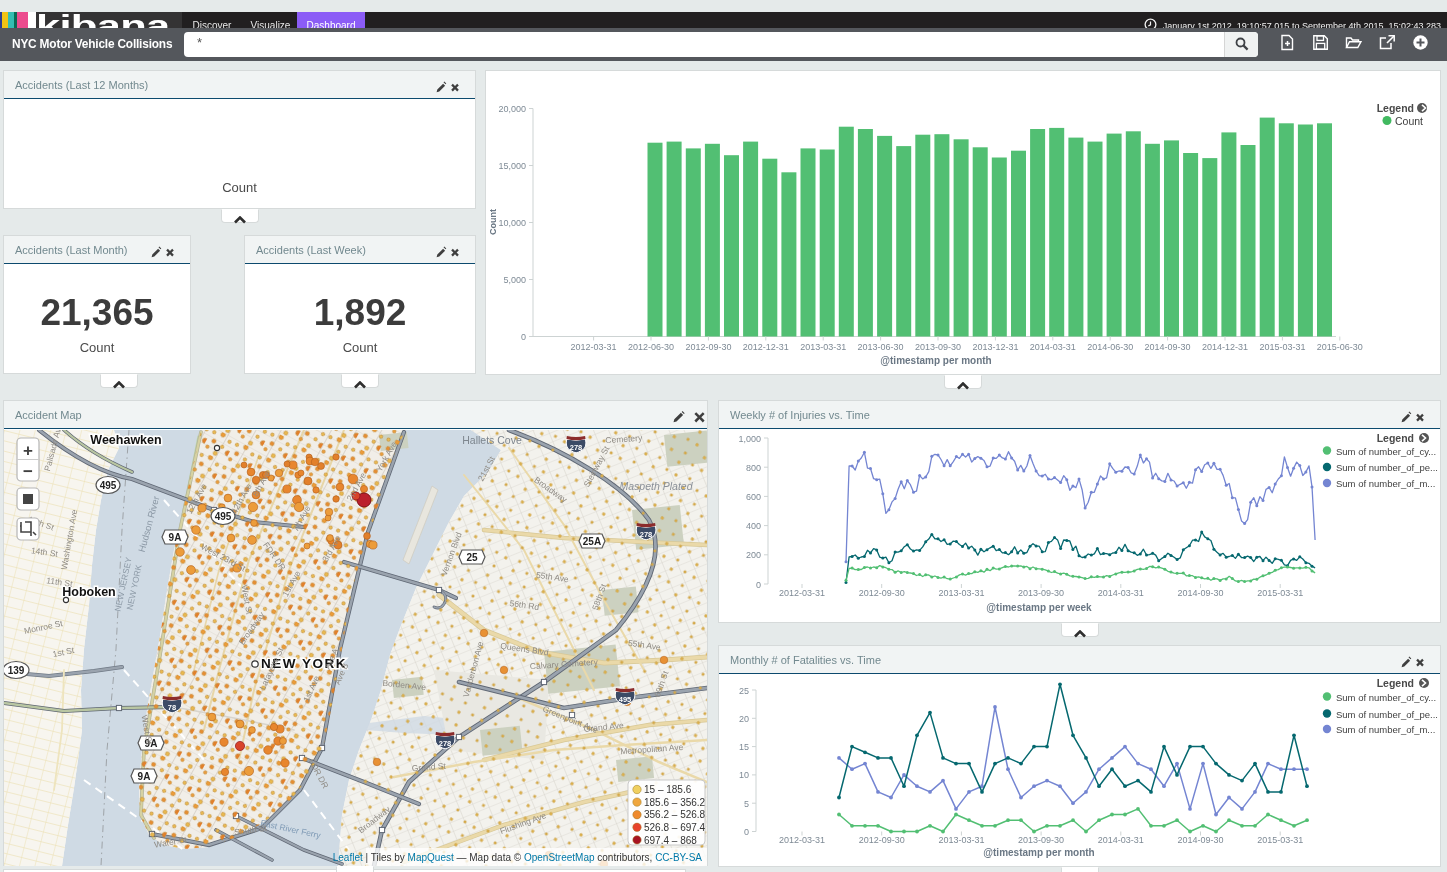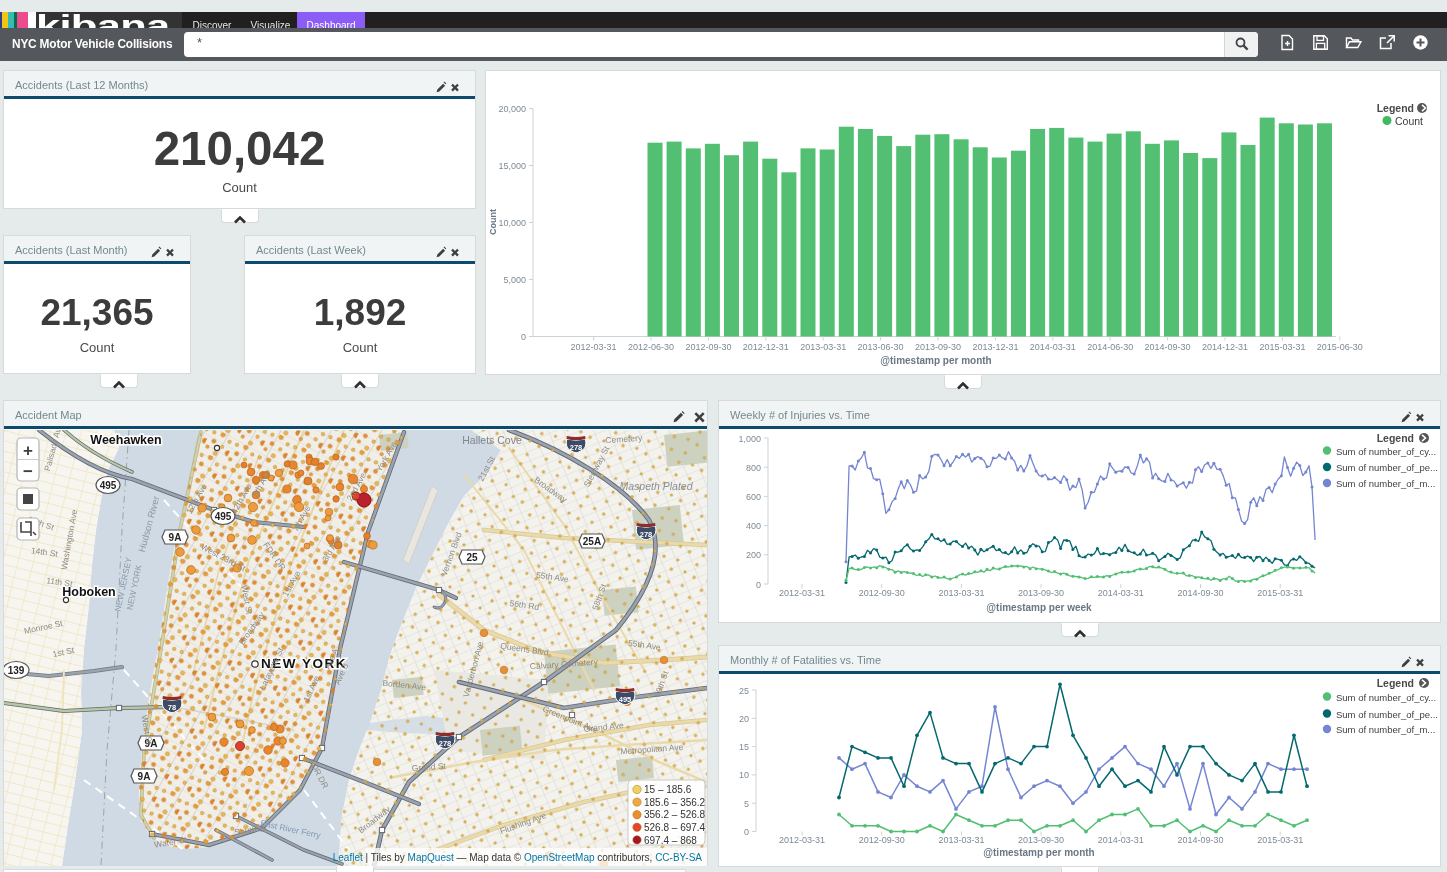--- a/index.html
+++ b/index.html
@@ -32,20 +32,25 @@
     <div class="stripe" style="left:13.5px;width:3.5px;background:#0a6b55"></div>
     <div class="stripe" style="left:17px;width:10.5px;background:#ec4c8e"></div>
     <div class="stripe" style="left:27.5px;width:8.5px;background:#ffffff"></div>
     <div id="kibana-txt">kibana</div>
   </div>
   <div class="navtab" style="left:182px;width:60px;">Discover</div>
   <div class="navtab" style="left:242px;width:57px;">Visualize</div>
   <div class="navtab" id="tab-dash" style="left:297px;width:68px;">Dashboard</div>
   <div class="navtab" style="left:365px;width:57px;margin-top:29px;">Settings</div>
   <div id="tab-caret"></div>
+  <div id="timepick">
+    <svg width="13" height="13" viewBox="0 0 14 14" style="vertical-align:-2px;margin-right:6px">
+      <circle cx="7" cy="7" r="5.8" fill="none" stroke="#f2f2f2" stroke-width="1.4"></circle>
+      <path d="M7 3.8 L7 7.3 L4.6 8.6" fill="none" stroke="#f2f2f2" stroke-width="1.3"></path>
+    </svg>January 1st 2012, 19:10:57.015 to September 4th 2015, 15:02:43.283</div>
 </div>
 <div id="searchrow">
   <div id="dashtitle">NYC Motor Vehicle Collisions</div>
   <div id="searchbox">
     <div id="searchstar">*</div>
     <div id="sbtn"><svg width="14" height="14" viewBox="0 0 14 14" style="margin:5px 0 0 10px">
       <circle cx="5.5" cy="5.5" r="4" fill="none" stroke="#3f4246" stroke-width="1.8"></circle>
       <line x1="8.6" y1="8.6" x2="12.6" y2="12.6" stroke="#3f4246" stroke-width="2.2"></line>
     </svg></div>
   </div>
@@ -69,40 +74,39 @@
     <line x1="15" y1="2" x2="8" y2="9" stroke="#fff" stroke-width="1.6"></line>
   </svg>
   <svg class="toolicon" style="left:1412px" viewBox="0 0 17 17">
     <circle cx="8.5" cy="8.5" r="7.2" fill="#fff"></circle>
     <line x1="8.5" y1="4.5" x2="8.5" y2="12.5" stroke="#54575c" stroke-width="2"></line>
     <line x1="4.5" y1="8.5" x2="12.5" y2="8.5" stroke="#54575c" stroke-width="2"></line>
   </svg>
 </div>
 <style>
 .panel { position:absolute; background:#fff; border:1px solid #d6dada; }
-.phead { position:relative; height:28px; background:#f1f4f4; border-bottom:3px solid #0c4a6e; }
+.phead { position:relative; height:28px; background:#f1f4f4; border-bottom:1px solid #0c4a6e; }
 .ptitle { position:absolute; left:11px; top:8px; font-size:11px; color:#72898f; }
 .picons { position:absolute; right:0px; top:8px; }
 .ptab { position:absolute; background:#fff; border:1px solid #d6dada; border-top:1px solid #fff;
   border-radius:0 0 4px 4px; width:38px; height:14px; text-align:center; }
 .metricnum { position:absolute; width:100%; text-align:center; font-weight:bold; color:#3c3c3c; }
 .metriclbl { position:absolute; width:100%; text-align:center; font-size:13px; color:#4a4a4a; }
 .axis { font-size:9px; fill:#7e8a95; }
 .axist { font-size:10px; font-weight:bold; fill:#6a7784; }
 .legt { font-size:9.5px; fill:#414141; }
 </style>
 <div class="panel" style="left:3px;top:70px;width:473px;height:139px">
     <div class="phead">
       <div class="ptitle">Accidents (Last 12 Months)</div>
       <div class="picons"><svg width="40" height="12" viewBox="0 0 40 12">
           <path d="M1.6 11.2 l0.7-2.7 5.8-5.8 2 2 -5.8 5.8 z M8.5 1.3 l0.8-0.8 2 2 -0.8 0.8 z" fill="#3f3f3f"></path>
           <path d="M16.2 4.4 l1.6-1.6 2.2 2.2 2.2-2.2 1.6 1.6 -2.2 2.2 2.2 2.2 -1.6 1.6 -2.2-2.2 -2.2 2.2 -1.6-1.6 2.2-2.2 z" fill="#3f3f3f"></path>
         </svg></div>
     </div>
-    <div class="metricnum" style="top:50px;font-size:47.5px">210,042</div>
     <div class="metriclbl" style="top:109px">Count</div>
   </div>
 <div class="ptab" style="left:220.5px;top:209px"><svg width="14" height="8" viewBox="0 0 14 8" style="margin-top:2px">
       <path d="M2 6.5 L7 1.5 L12 6.5" fill="none" stroke="#2f2f2f" stroke-width="2.6"></path>
     </svg></div>
 <div class="panel" style="left:485px;top:70px;width:956px;height:305px">
     <svg style="position:absolute;left:0px;top:29px" width="954" height="274">
       <line x1="47" y1="8.5" x2="47" y2="236.5" stroke="#cdd3d3" stroke-width="1"></line>
       <line x1="47" y1="236.5" x2="850" y2="236.5" stroke="#cdd3d3" stroke-width="1"></line>
       <line x1="43" y1="236.5" x2="47" y2="236.5" stroke="#cdd3d3"></line>

